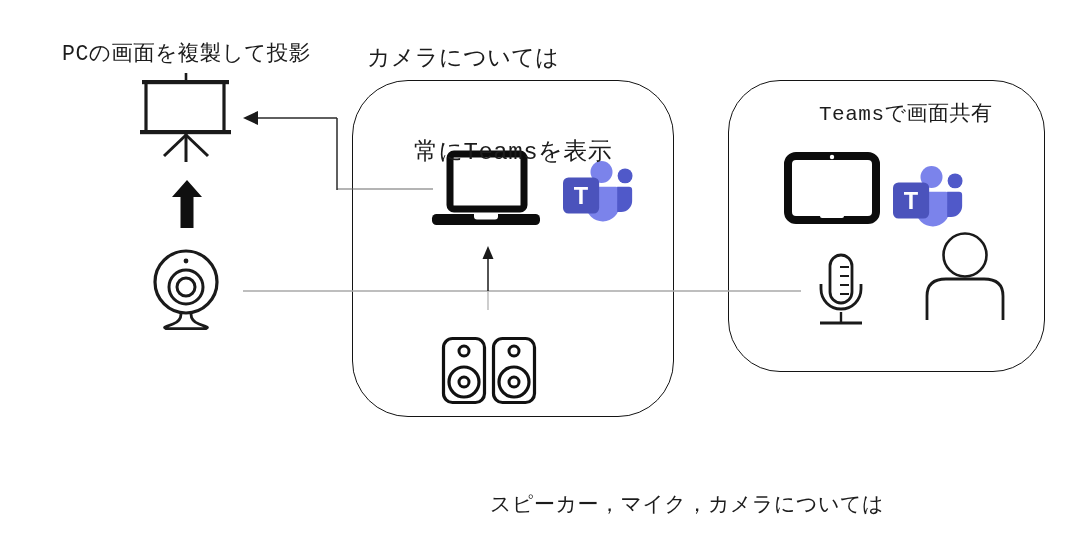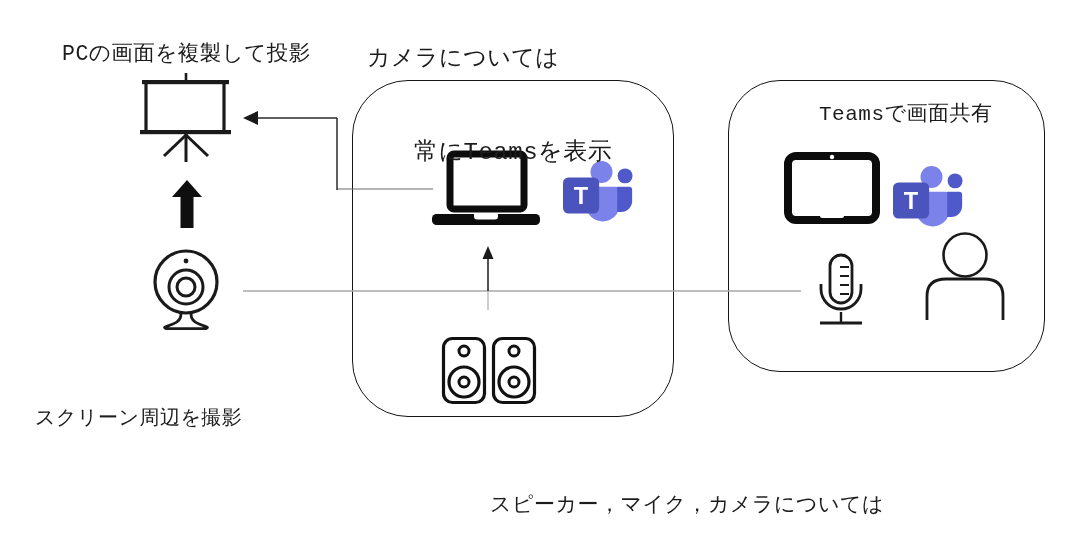--- a/index.html
+++ b/index.html
@@ -49,21 +49,20 @@
     <svg width="74" height="88" viewBox="0 0 74 88">
       <path d="M31 62 V66 Q31 73 23 76 L16 78.6 Q13 79.6 16 80.6 H56 Q59 79.6 56 78.6 L49 76 Q41 73 41 66 V62" fill="#ffffff" stroke="#1a1a1a" stroke-width="2.8" stroke-linejoin="round"></path>
       <circle cx="36" cy="34" r="31" fill="#ffffff" stroke="#1a1a1a" stroke-width="3.2"></circle>
       <circle cx="36" cy="13" r="2.4" fill="#1a1a1a"></circle>
       <circle cx="36" cy="39" r="17" fill="#ffffff" stroke="#1a1a1a" stroke-width="3"></circle>
       <circle cx="36" cy="39" r="9" fill="#ffffff" stroke="#1a1a1a" stroke-width="3"></circle>
     </svg>
   </div>
 
   <div class="abs jp z10 note-block" style="left:35px;top:353px;font-size:20px;line-height:26.5px;">
-    <div>スクリーン周辺を撮影</div>
     
   </div>
 
   <div class="box z1" style="left:352px;top:80px;width:320px;height:335px;border-radius:56px;"></div>
   <div class="abs jp z10" style="left:367px;top:42px;font-size:23px;">カメラについては</div>
   <div class="abs jp z10" style="left:414px;top:115px;font-size:24px;margin-top:20px;">常にTeamsを表示</div>
 
   <div class="abs z3" style="left:430px;top:150px;">
     <svg width="112" height="78" viewBox="0 0 112 78">
       <rect x="20" y="4" width="74" height="55" rx="4" fill="#ffffff" stroke="#0c0c0c" stroke-width="7"></rect>

